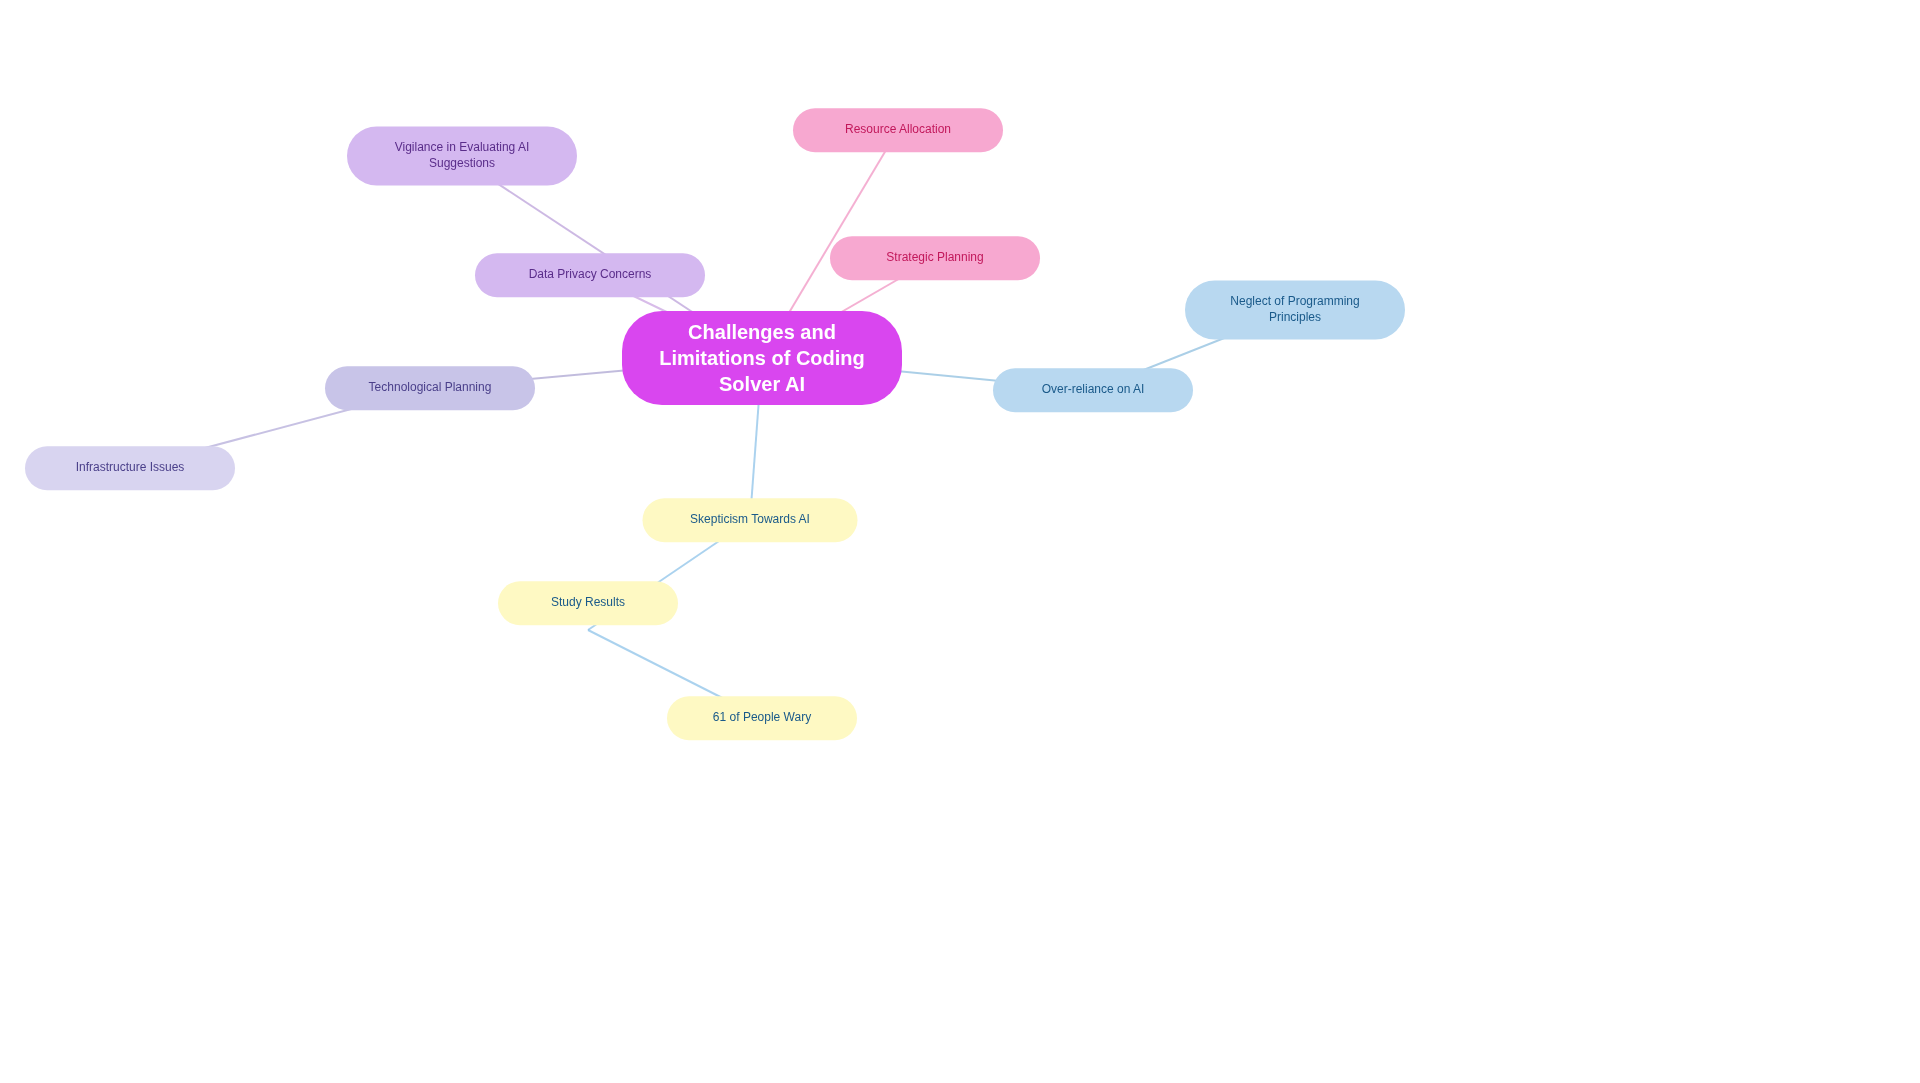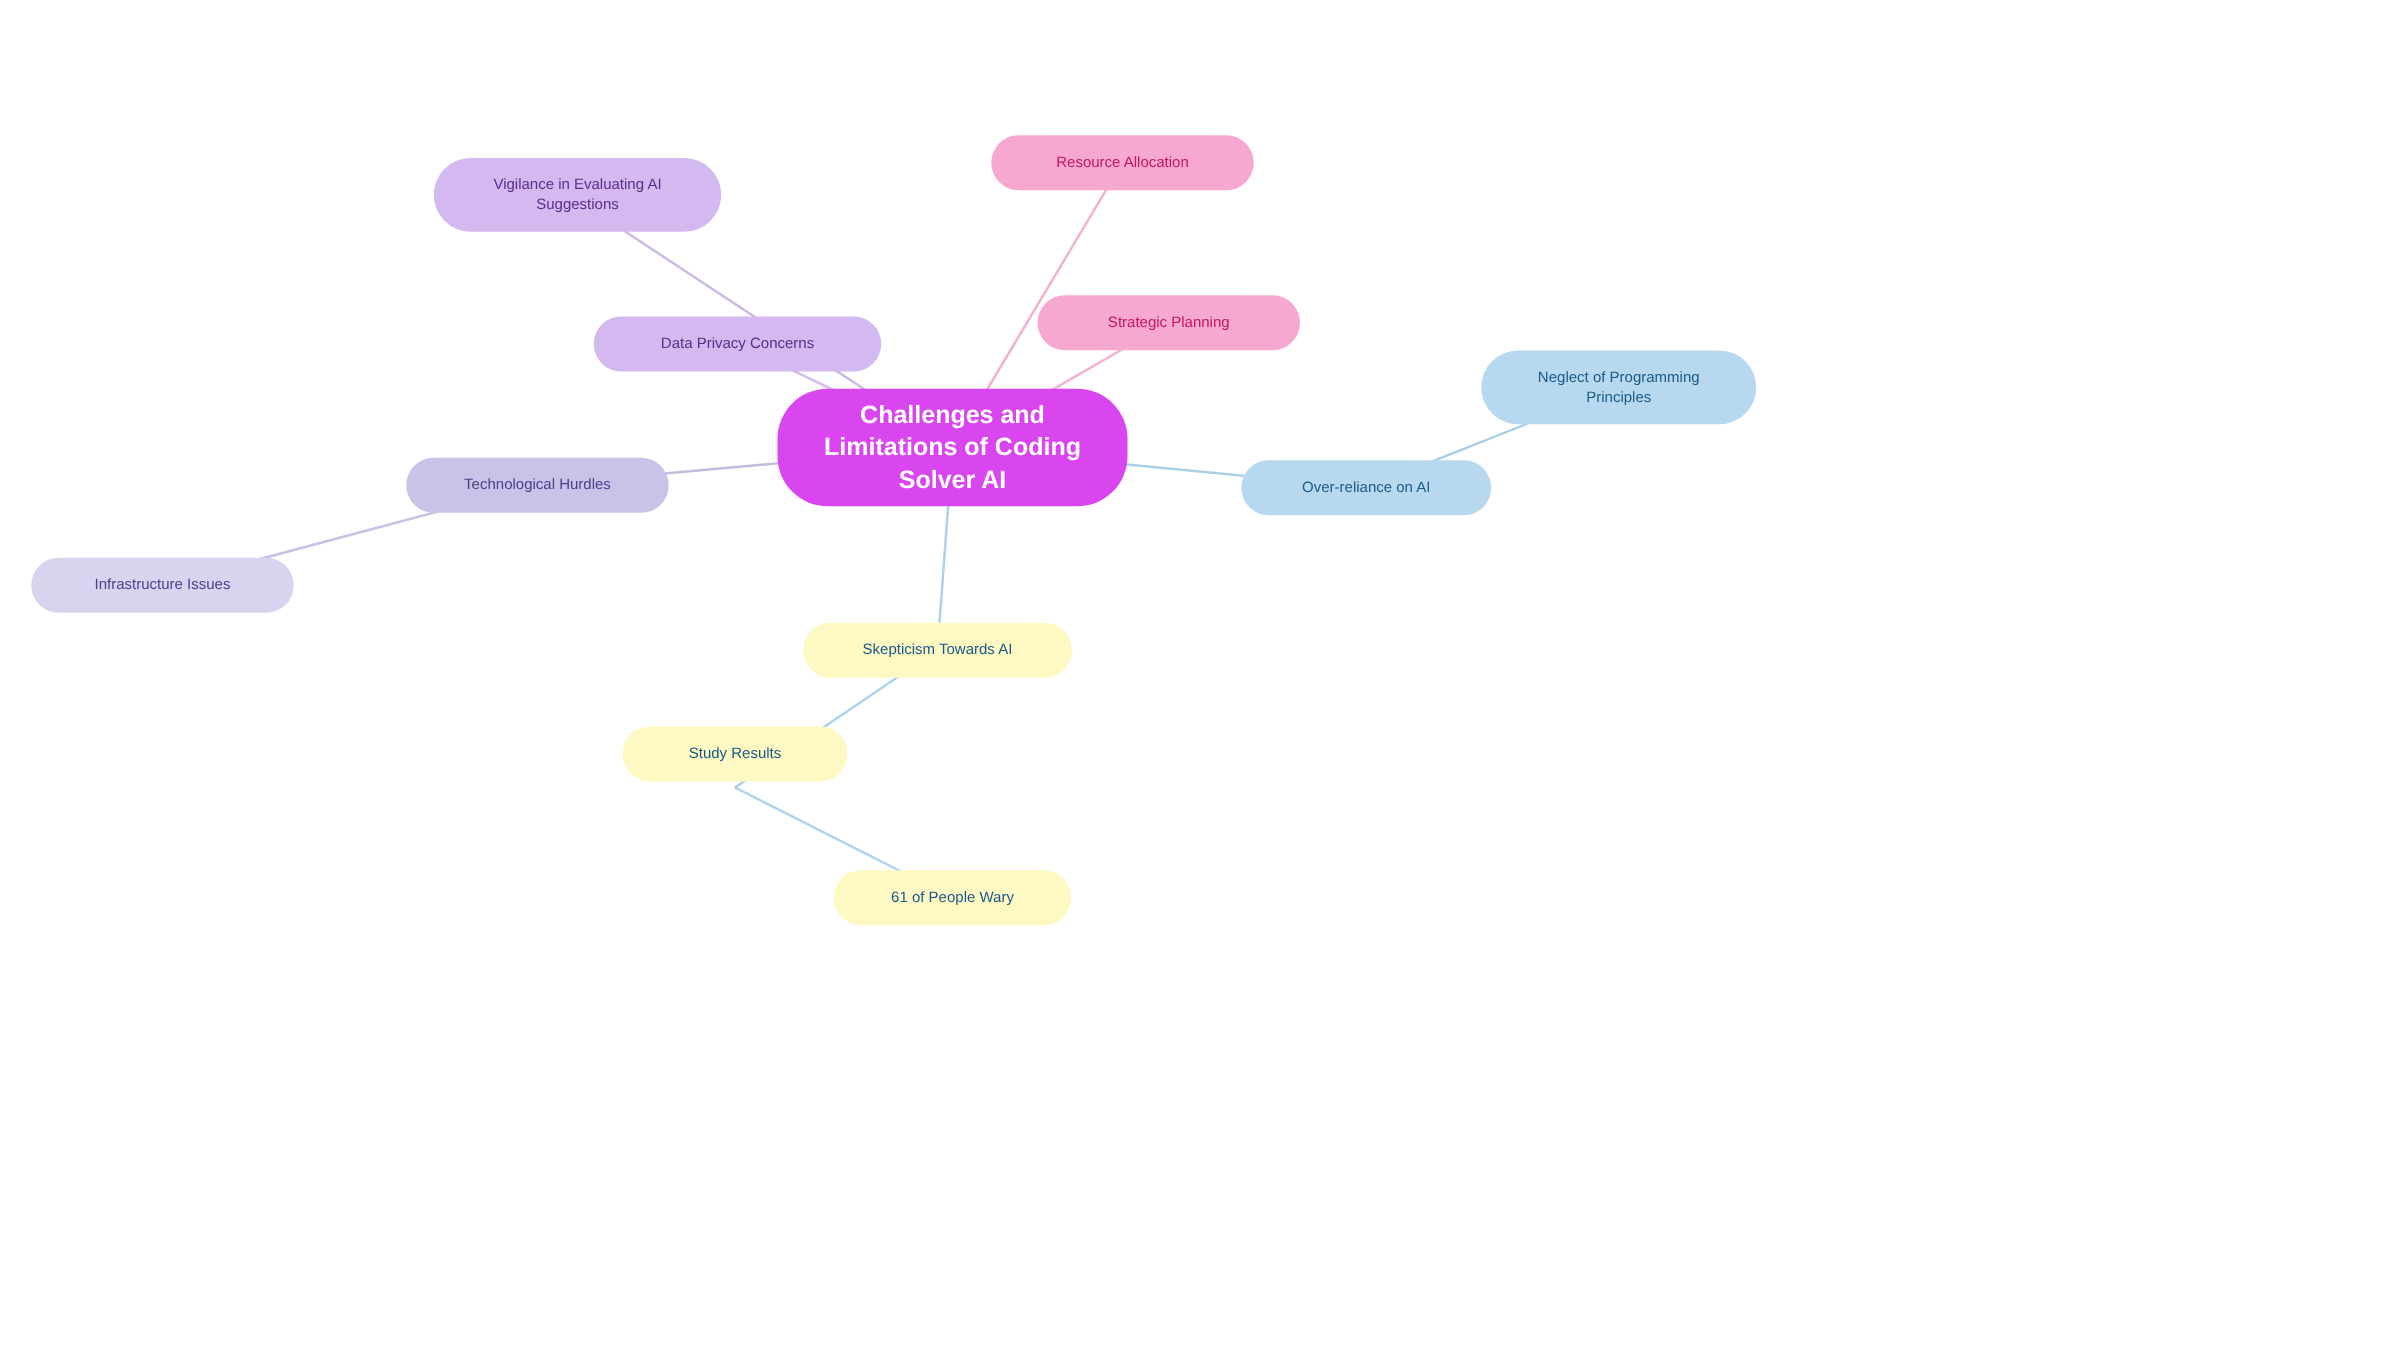--- a/index.html
+++ b/index.html
@@ -94,21 +94,21 @@
 
 <div class="node node-purple-light" style="left: 462px; top: 156px; width: 230px;">Vigilance in Evaluating AI
 Suggestions</div>
 
 <div class="node node-purple-light" style="left: 590px; top: 275px; width: 230px;">Data Privacy Concerns</div>
 
 <div class="node node-pink" style="left: 898px; top: 130px; width: 210px;">Resource Allocation</div>
 
 <div class="node node-pink" style="left: 935px; top: 258px; width: 210px;">Strategic Planning</div>
 
-<div class="node node-lavender" style="left: 430px; top: 388px; width: 210px;">Technological Hurdles</div>
+<div class="node node-lavender" style="left: 430px; top: 388px; width: 210px;">Technological Planning</div>
 
 <div class="node node-lavender-light" style="left: 130px; top: 468px; width: 210px;">Infrastructure Issues</div>
 
 <div class="node node-blue-light" style="left: 1295px; top: 310px; width: 220px;">Neglect of Programming
 Principles</div>
 
 <div class="node node-blue-light" style="left: 1093px; top: 390px; width: 200px;">Over-reliance on AI</div>
 
 <div class="node node-blue-lighter" style="left: 750px; top: 520px; width: 215px;">Skepticism Towards AI</div>
 

